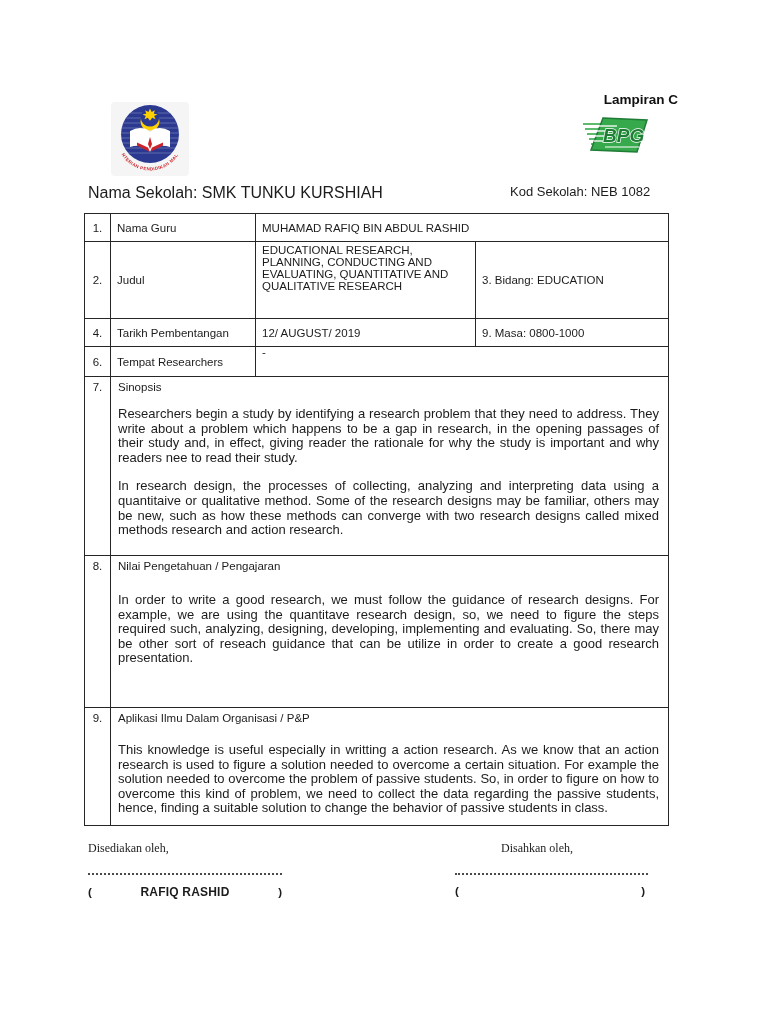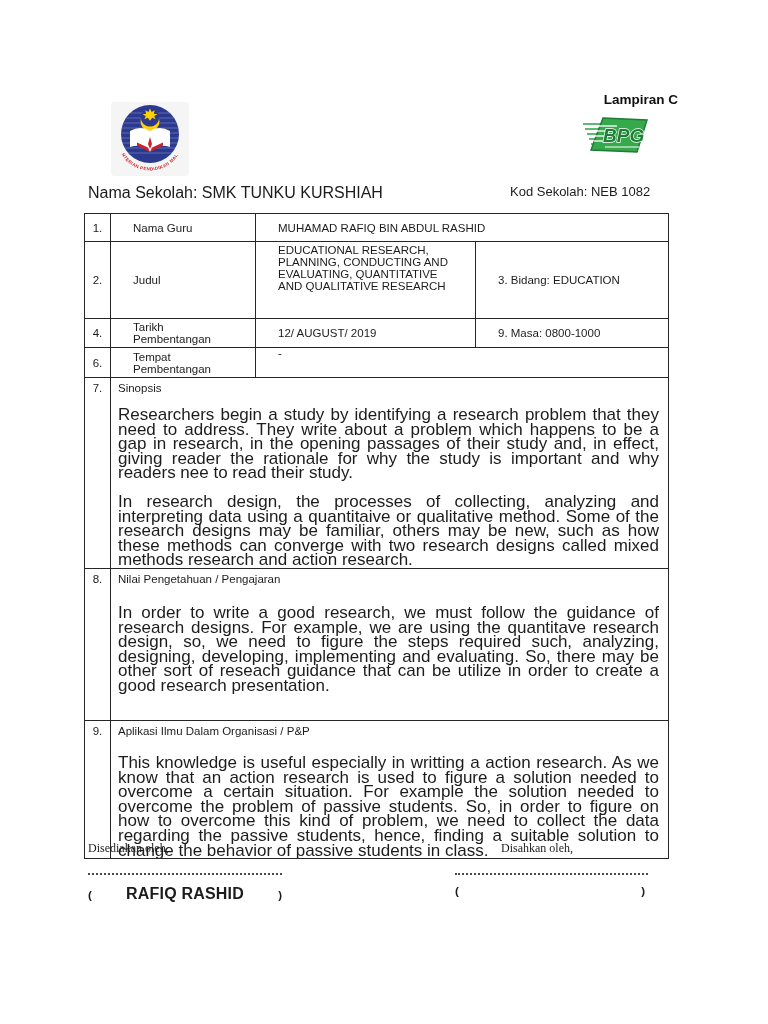--- a/index.html
+++ b/index.html
@@ -25,45 +25,45 @@
   .school-name{position:absolute;left:88px;top:184px;font-size:16px;}
   .school-code{position:absolute;left:510px;top:184px;font-size:13px;}
 
   table.form-table{
     position:absolute;left:84px;top:213px;
     width:584px;border-collapse:collapse;table-layout:fixed;
     font-size:11.5px;color:#1c1c1c;
   }
   .form-table td{
     border:1.5px solid #262626;
-    padding:2px 22px;
+    padding:2px 6px;
     vertical-align:middle;
     overflow:hidden;
   }
   .form-table td.num{text-align:center;padding:2px 0;}
   .form-table td.num.top{vertical-align:top;padding-top:4px;}
   .form-table td.val-top{vertical-align:top;padding-top:2px;}
   .form-table td.dash-cell{vertical-align:top;padding-top:0;line-height:11px;}
   .form-table td.content{vertical-align:top;padding:4px 9px 0 7px;}
   .content .cell-label{margin:0;}
   .content p{
     margin:0;text-align:justify;
-    font-size:17px;line-height:14.6px;
+    font-size:13px;line-height:14.6px;
   }
   .content p.gap-sm{margin-top:14px;}
   .content p.gap-md{margin-top:19px;}
   .content p.gap-lg{margin-top:21px;}
 
   .sig-label{position:absolute;font-size:12px;font-family:Liberation Serif, serif;}
   .sig-line{position:absolute;height:0;border-bottom:2px dotted #4a4a4a;}
   .paren-row{
     position:absolute;display:flex;justify-content:space-between;align-items:baseline;
     font-size:11.5px;font-weight:bold;
   }
-  .paren-row .sig-name{font-size:16px;font-weight:bold;letter-spacing:.2px;}
+  .paren-row .sig-name{font-size:12px;font-weight:bold;letter-spacing:.2px;}
 </style>
 </head>
 <body>
 
 <div class="page">
 
   <div class="lampiran">Lampiran C</div>
 
   <div class="moe-logo">
     <svg viewBox="0 0 80 78" width="80" height="78">
@@ -150,21 +150,21 @@
         <td>3. Bidang: EDUCATION</td>
       </tr>
       <tr style="height:28px">
         <td class="num">4.</td>
         <td>Tarikh Pembentangan</td>
         <td>12/ AUGUST/ 2019</td>
         <td>9. Masa: 0800-1000</td>
       </tr>
       <tr style="height:30px">
         <td class="num">6.</td>
-        <td>Tempat Pembentangan</td>
+        <td>Tempat Researchers</td>
         <td colspan="2" class="dash-cell">-</td>
       </tr>
       <tr style="height:179px">
         <td class="num top">7.</td>
         <td colspan="3" class="content">
           <div class="cell-label">Sinopsis</div>
           <p class="gap-sm">Researchers begin a study by identifying a research problem that they need to address. They write about a problem which happens to be a gap in research, in the opening passages of their study and, in effect, giving reader the rationale for why the study is important and why readers nee to read their study.</p>
           <p class="gap-sm">In research design, the processes of collecting, analyzing and interpreting data using a quantitaive or qualitative method. Some of the research designs may be familiar, others may be new, such as how these methods can converge with two research designs called mixed methods research and action research.</p>
         </td>
       </tr>

